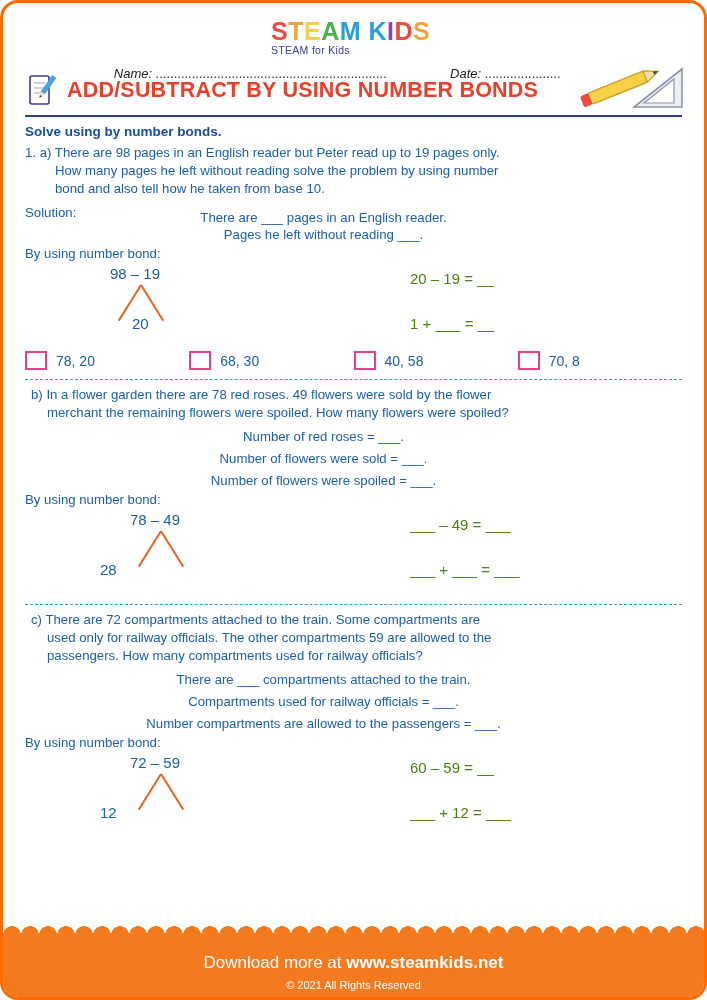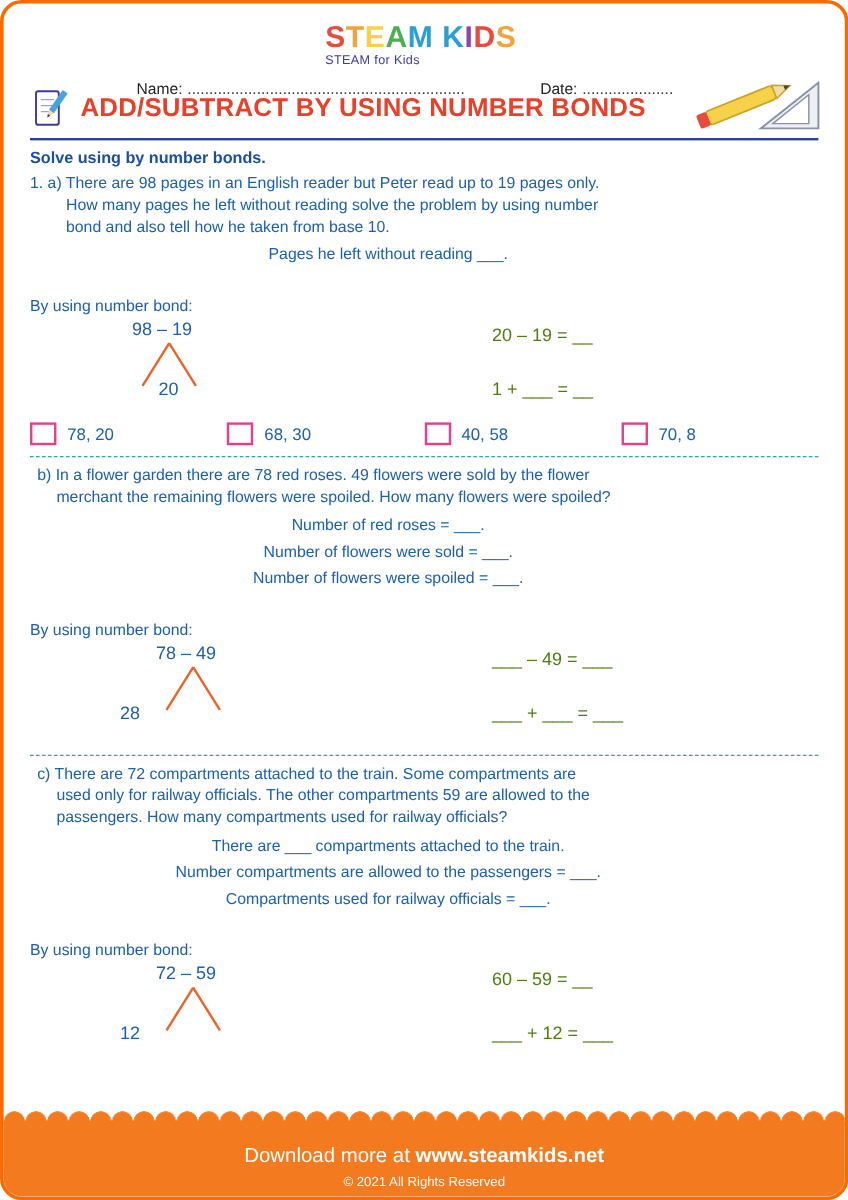--- a/index.html
+++ b/index.html
@@ -27,21 +27,21 @@
   }
   .logo { width: 165px; flex: none; }
   .logo-main { font-size: 25px; font-weight: bold; letter-spacing: .5px; line-height: 1; }
   .l1 { color: #e84c3d; } .l2 { color: #f2a33c; } .l3 { color: #f7d14a; }
   .l4 { color: #4caf50; } .l5 { color: #2a9fd6; }
   .l6 { color: #2a9fd6; } .l7 { color: #8e44ad; } .l8 { color: #e84c3d; }
   .l9 { color: #f2a33c; }
   .logo-sub { font-size: 10.5px; color: #3b3b9e; margin-top: 0; letter-spacing: .3px; }
   .namedate {
     flex: 1; display: flex; align-items: center;
-    font-size: 13px; color: #1a1a1a; padding-top: 10px; gap: 4px;
+    font-size: 13px; color: #1a1a1a; padding-top: 10px; gap: 4px; font-style: italic;
   }
   .namedate .lbl { color: #222; }
   .dots { flex: none; color: #333; letter-spacing: 0px; font-size: 13px; }
   .dots.name { width: 290px; overflow: hidden; }
   .dots.date { width: 108px; overflow: hidden; }
   
   .title-row {
     display: flex; align-items: center; gap: 10px;
     padding: 2px 22px 0 24px; position: relative; height: 48px;
   }
@@ -55,21 +55,21 @@
   
   .content { padding: 7px 22px 0 22px; color: #1b4f9c; }
   .solve { color: #1a4fa0; font-weight: bold; font-size: 13.5px; margin-bottom: 5px; }
   .q { font-size: 13.2px; color: #1b5fae; line-height: 1.35; }
   .q .idx { font-weight: normal; }
   .indent1 { padding-left: 22px; }
   .indent2 { padding-left: 30px; }
   .sol-label { font-size: 13.2px; color: #1b5fae; margin-top: 8px; }
   .centered { text-align: center; font-size: 13.2px; color: #1b5fae; margin-top: 7px; }
   .centered.c1 { padding-right: 60px; }
-  .byusing { font-size: 13.2px; color: #1b5fae; margin-top: 28px; }
+  .byusing { font-size: 13.2px; color: #1b5fae; margin-top: 4px; }
   
   .bond-area { position: relative; height: 86px; margin-top: 2px; }
   .bond { position: absolute; }
   .bond .top { font-size: 15px; color: #1b5fae; white-space: nowrap; }
   .bond .leg { position: absolute; width: 2px; height: 42px; background: #e8642a; }
   .bond .bottom { position: absolute; font-size: 15px; color: #1b5fae; }
   .eq-col { position: absolute; font-size: 15px; color: #4d7c0f; white-space: nowrap; }
   
   .options { display: flex; gap: 0; margin-top: 2px; }
   .opt { display: flex; align-items: center; gap: 9px; width: 25%; font-size: 14px; color: #1b5fae; }
@@ -141,20 +141,26 @@
     <div class="solve">Solve using by number bonds.</div>
 
     <div>
       <div class="q">
         <span class="idx">1. a)</span>
         <span>There are 98 pages in an English reader but Peter read up to 19 pages only.</span>
       </div>
       <div class="q indent2">How many pages he left without reading solve the problem by using number</div>
       <div class="q indent2">bond and also tell how he taken from base 10.</div>
 
+      <div style="position:relative;">
+        <div class="sol-label">Solution:</div>
+        <div style="position:absolute; left:0; right:0; top:-2px;">
+          <div class="centered c1">There are ___ pages in an English reader.</div>
+        </div>
+      </div>
       <div class="centered c1">Pages he left without reading ___.</div>
 
       <div class="byusing">By using number bond:</div>
 
       <div class="bond-area">
         <div class="bond" style="left:85px; top:2px;">
           <div class="top">98  –  19</div>
           <div class="leg" style="left:30px; top:20px; transform:rotate(32deg); transform-origin:top center;"></div>
           <div class="leg" style="left:30px; top:20px; transform:rotate(-32deg); transform-origin:top center;"></div>
           <div class="bottom" style="left:22px; top:50px;">20</div>
@@ -214,22 +220,22 @@
 
     <div>
       <div class="q indent1" style="text-indent:-16px;">
         <span class="idx">c)</span>
         <span>There are 72 compartments attached to the train. Some compartments are</span>
       </div>
       <div class="q indent1">used only for railway officials. The other compartments 59 are allowed to the</div>
       <div class="q indent1">passengers. How many compartments used for railway officials?</div>
 
       <div class="centered c1">There are ___  compartments attached to the train.</div>
+      <div class="centered c1">Compartments used for railway officials = ___.</div>
       <div class="centered c1">Number compartments are allowed to the passengers = ___.</div>
-      <div class="centered c1">Compartments used for railway officials = ___.</div>
 
       <div class="byusing">By using number bond:</div>
 
       <div class="bond-area">
         <div class="bond" style="left:105px; top:2px;text-align:right;">
           <div class="top">72  –  59</div>
           <div class="leg" style="left:30px; top:20px; transform:rotate(32deg); transform-origin:top center;"></div>
           <div class="leg" style="left:30px; top:20px; transform:rotate(-32deg); transform-origin:top center;"></div>
           <div class="bottom" style="left:-30px; top:50px;">12</div>
         </div>

